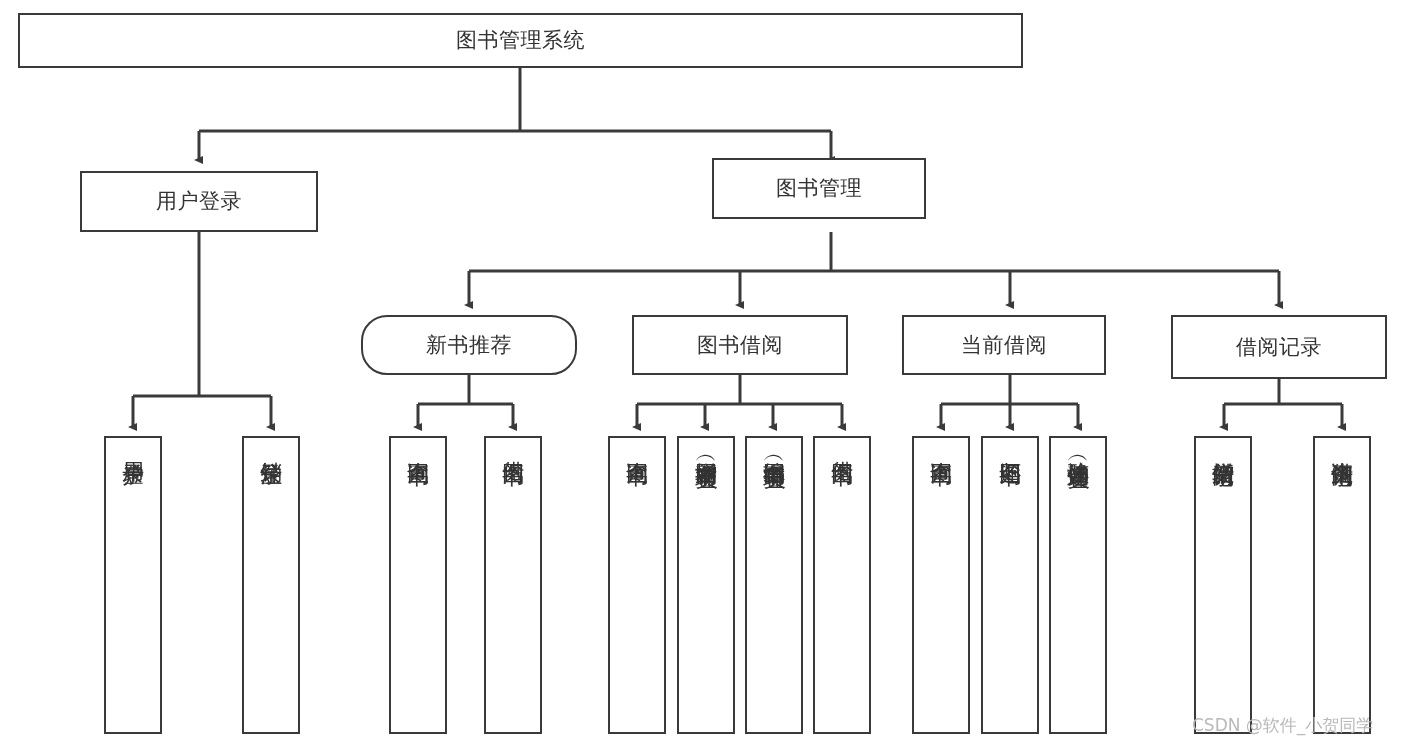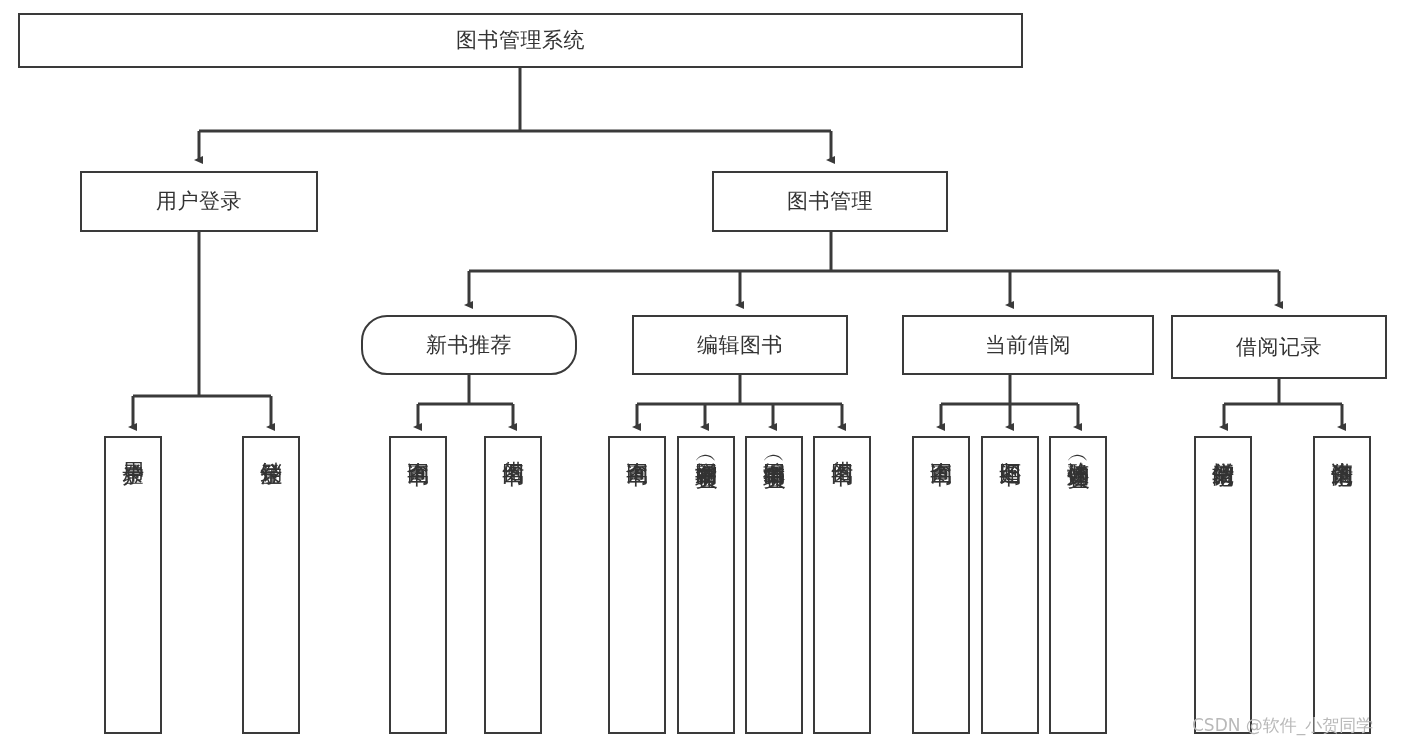--- a/index.html
+++ b/index.html
@@ -129,31 +129,31 @@
     </g>
   </svg>
 
   <div class="node horizontal" style="left:18px; top:13px; width:1005px; height:55px;">
     <span class="node-label">图书管理系统</span>
   </div>
 
   <div class="node horizontal" style="left:80px; top:171px; width:238px; height:61px;">
     <span class="node-label">用户登录</span>
   </div>
-  <div class="node horizontal" style="left:712px; top:171px; width:236px; height:61px;">
+  <div class="node horizontal" style="left:712px; top:158px; width:214px; height:61px;">
     <span class="node-label">图书管理</span>
   </div>
 
   <div class="node horizontal" style="left:361px; top:315px; width:216px; height:60px;border-radius:26px;">
     <span class="node-label">新书推荐</span>
   </div>
   <div class="node horizontal" style="left:632px; top:315px; width:216px; height:60px;">
-    <span class="node-label">编辑图书</span>
-  </div>
-  <div class="node horizontal" style="left:902px; top:315px; width:252px; height:60px;">
+    <span class="node-label">图书借阅</span>
+  </div>
+  <div class="node horizontal" style="left:902px; top:315px; width:204px; height:60px;">
     <span class="node-label">当前借阅</span>
   </div>
   <div class="node horizontal" style="left:1171px; top:315px; width:216px; height:64px;">
     <span class="node-label">借阅记录</span>
   </div>
 
   <div class="node vertical" style="left:104px; top:436px; width:58px; height:298px;">
     <span class="node-label">用户登录</span>
   </div>
   <div class="node vertical" style="left:242px; top:436px; width:58px; height:298px;">

